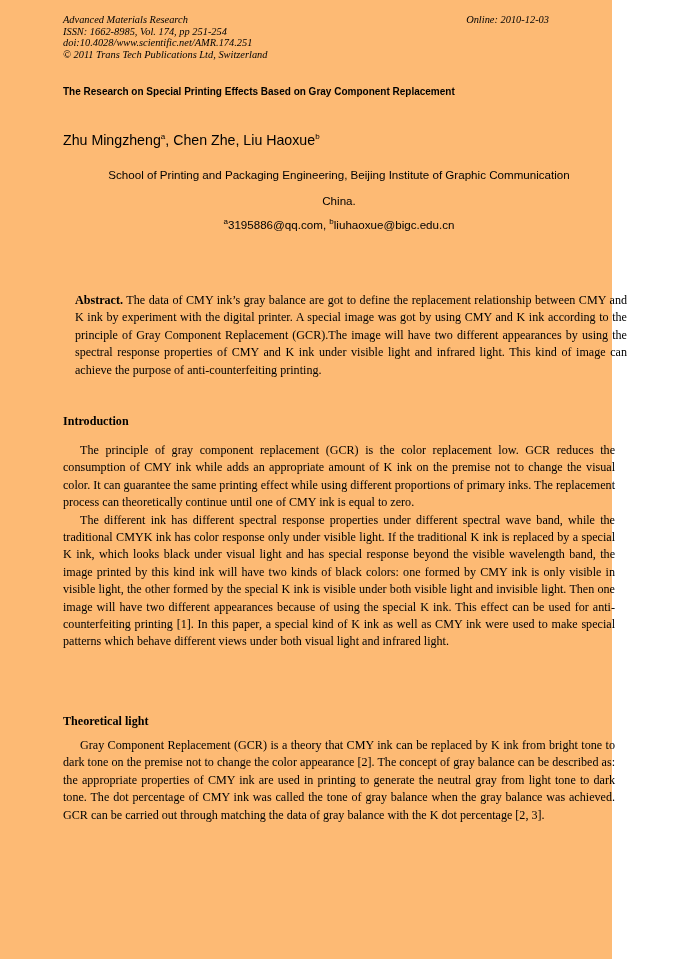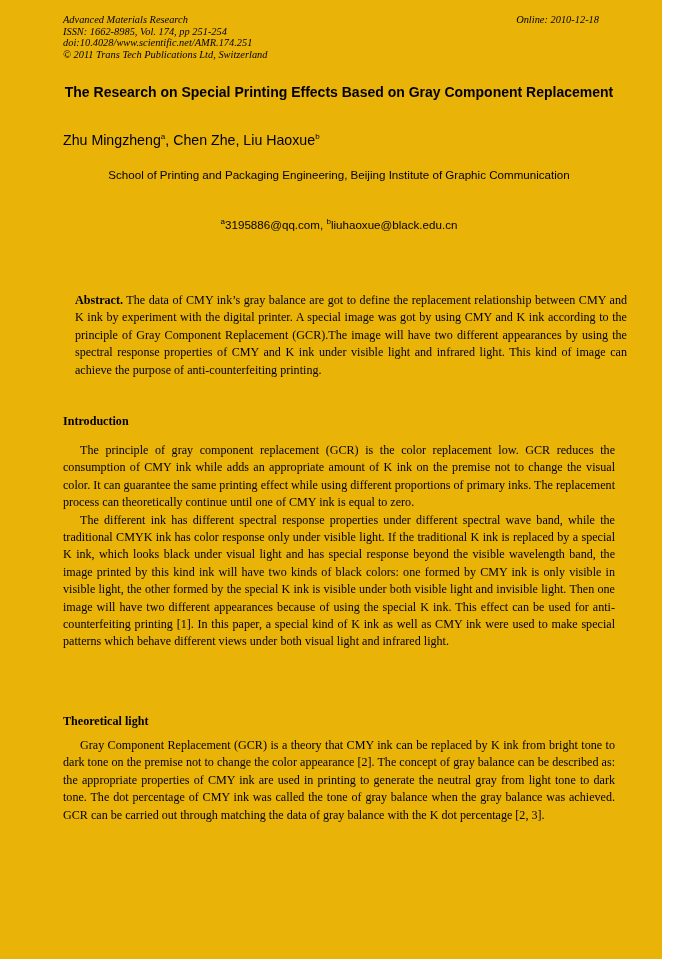--- a/index.html
+++ b/index.html
@@ -1,21 +1,21 @@
 <!DOCTYPE html>
 <html><head>
 <meta charset="utf-8">
 <style>
   html, body { margin:0; padding:0; background:#ffffff; }
   body { width:678px; height:959px; position:relative; overflow:hidden; color:#000; }
-  .page { position:absolute; left:0; top:0; width:662px; height:959px; background:#eab308; }
+  .page { position:absolute; left:0; top:0; width:612px; height:959px; background:#fdba74; }
   .hdr-left { position:absolute; left:63px; top:14px; font-family:"Liberation Serif", serif; font-style:italic; font-size:10.4px; line-height:11.6px; }
   .hdr-left div { white-space:nowrap; }
   .hdr-right { position:absolute; right:63px; top:14px; font-family:"Liberation Serif", serif; font-style:italic; font-size:10.4px; line-height:11.6px; white-space:nowrap; }
-  .title { position:absolute; left:63px; width:552px; top:83px; text-align:center; font-family:"Liberation Sans", sans-serif; font-weight:bold; font-size:14px; line-height:18px; }
+  .title { position:absolute; left:63px; width:552px; top:83px; text-align:left; font-family:"Liberation Sans", sans-serif; font-weight:bold; font-size:10px; line-height:18px; }
   .authors { position:absolute; left:63px; width:552px; top:131px; text-align:left; font-family:"Liberation Sans", sans-serif; font-size:14.2px; line-height:18px; }
   .authors sup, .emails sup { font-size:8px; vertical-align:top; position:relative; top:-3px; }
   .affil { position:absolute; left:63px; width:552px; top:168px; text-align:center; font-family:"Liberation Sans", sans-serif; font-size:11.6px; line-height:14px; }
   .affil2 { position:absolute; left:63px; width:552px; top:194px; text-align:center; font-family:"Liberation Sans", sans-serif; font-size:11.6px; line-height:14px; }
   .emails { position:absolute; left:63px; width:552px; top:218px; text-align:center; font-family:"Liberation Sans", sans-serif; font-size:11.6px; line-height:14px; }
   .keywords { position:absolute; left:63px; width:552px; top:255px; text-align:justify; text-align-last:left; font-family:"Liberation Sans", sans-serif; font-size:11.6px; line-height:13.2px; }
   .keywords b { font-weight:bold; }
   .body-text { font-family:"Liberation Serif", serif; font-size:12.1px; line-height:17.4px; text-align:justify; }
   .abstract { position:absolute; left:63px; width:552px; top:292px;margin-left:12px; }
   .abstract b { font-weight:bold; }
@@ -28,32 +28,33 @@
 <body>
 
 <div class="page">
 
   <div class="hdr-left">
     <div>Advanced Materials Research</div>
     <div>ISSN: 1662-8985, Vol. 174, pp 251-254</div>
     <div>doi:10.4028/www.scientific.net/AMR.174.251</div>
     <div>© 2011 Trans Tech Publications Ltd, Switzerland</div>
   </div>
-  <div class="hdr-right">Online: 2010-12-18</div>
+  <div class="hdr-right">Online: 2010-12-03</div>
 
   <div class="title">The Research on Special Printing Effects Based on Gray Component Replacement</div>
 
   <div class="authors">
     <span>Zhu Mingzheng</span><sup>a</sup><span>, </span><span>Chen Zhe</span><span>, </span><span>Liu Haoxue</span><sup>b</sup>
   </div>
 
   <div class="affil">School of Printing and Packaging Engineering, Beijing Institute of Graphic Communication</div>
+  <div class="affil2">China.</div>
 
   <div class="emails">
-    <sup>a</sup><span>3195886@qq.com</span><span>, </span><sup>b</sup><span>liuhaoxue@black.edu.cn</span>
+    <sup>a</sup><span>3195886@qq.com</span><span>, </span><sup>b</sup><span>liuhaoxue@bigc.edu.cn</span>
   </div>
 
 
   <div class="abstract body-text"><b>Abstract.</b><span> The data of CMY ink’s gray balance are got to define the replacement relationship between CMY and K ink by experiment with the digital printer. A special image was got by using CMY and K ink according to the principle of Gray Component Replacement (GCR).The image will have two different appearances by using the spectral response properties of CMY and K ink under visible light and infrared light.  This kind of image can achieve the purpose of anti-counterfeiting printing.</span></div>
 
   <div class="section-head" style="top:414px;font-family:Liberation Serif, serif;">Introduction</div>
   <div class="intro-body body-text">
     <p class="p">The principle of gray component replacement (GCR) is the color replacement low. GCR reduces the consumption of CMY ink while adds an appropriate amount of K ink on the premise not to change the visual color. It can guarantee the same printing effect while using different proportions of primary inks. The replacement process can theoretically continue until one of CMY ink is equal to zero.</p>
     <p class="p">The different ink has different spectral response properties under different spectral wave band, while the traditional CMYK ink has color response only under visible light. If the traditional K ink is replaced by a special K ink, which looks black under visual light and has special response beyond the visible wavelength band, the image printed by this kind ink will have two kinds of black colors: one formed by CMY ink is only visible in visible light, the other formed by the special K ink is visible under both visible light and invisible light. Then one image will have two different appearances because of using the special K ink. This effect can be used for anti-counterfeiting printing [1]. In this paper, a special kind of K ink as well as CMY ink were used to make special patterns which behave different views under both visual light and infrared light.</p>
   </div>

